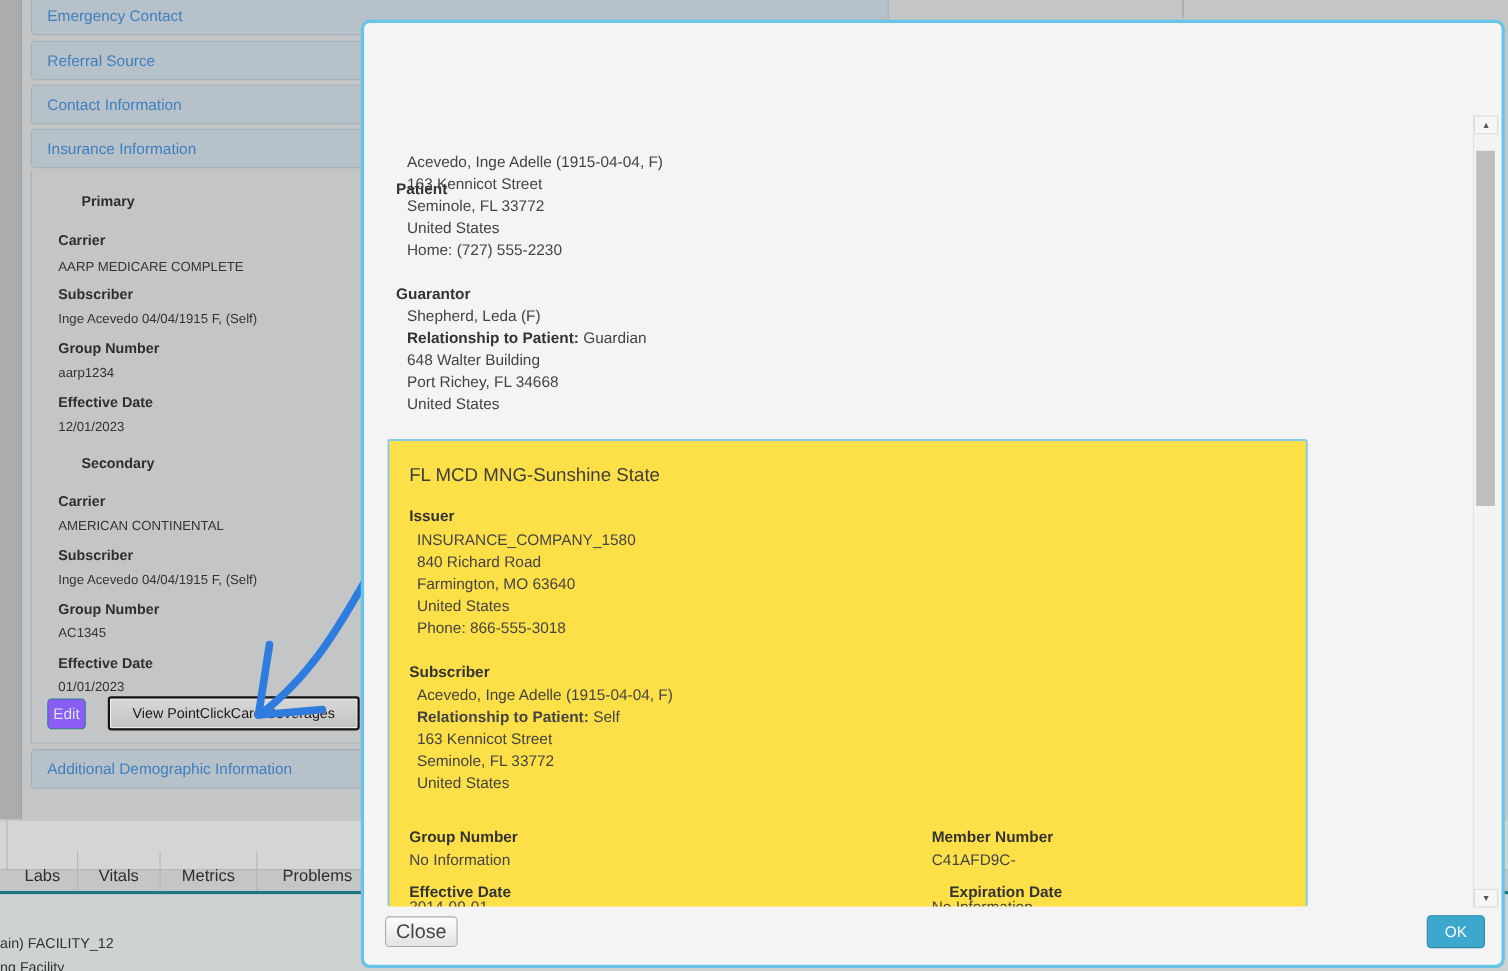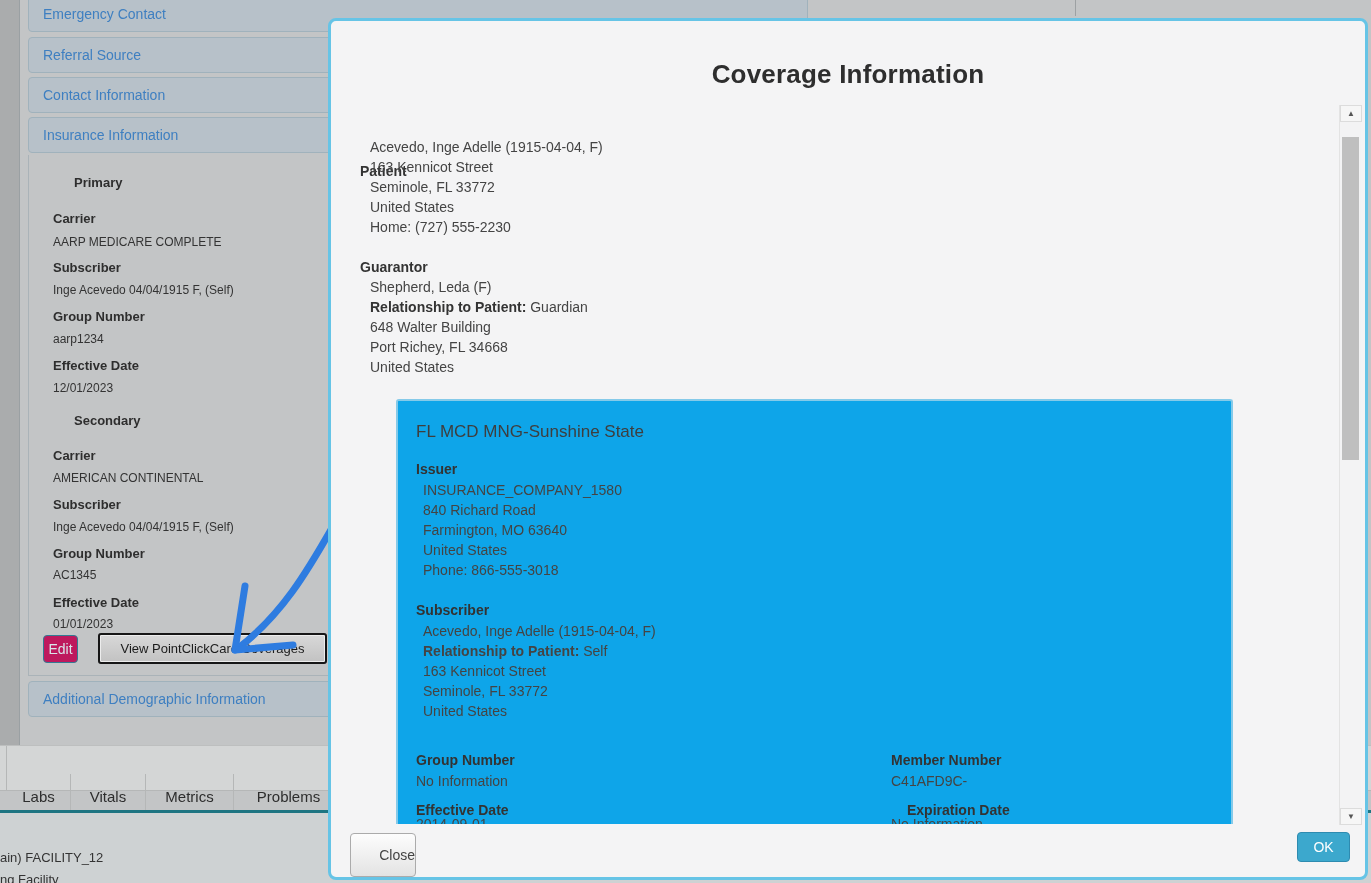--- a/index.html
+++ b/index.html
@@ -7,53 +7,53 @@
   body { font-family:"Liberation Sans", sans-serif; }
   #stage { position:relative; width:1371px; height:883px; background:#c3c5c6; overflow:hidden;text-decoration:underline; }
 
   
   .left-strip { position:absolute; left:0; top:0; width:20px; height:745px; background:#aaacad; border-right:1px solid #9aa0a3; }
   .acc-header { position:absolute; left:28px; width:780px; height:36px; background:#b7c1c9; border:1px solid #a0b2bc; border-radius:4px; color:#3e7fc1; font-size:14px; display:flex; align-items:center; padding-left:14px; cursor:pointer; }
   .panel { position:absolute; left:28px; top:155px; width:780px; height:521px; border:1px solid #aab3b8; border-top:none; background:#c3c5c6; }
   .sec-title { position:absolute; left:14px; font-size:13px; font-weight:bold; color:#2e2e2e;padding-left:31px; }
   .f-label { position:absolute; left:24px; font-size:13px; font-weight:bold; color:#2e2e2e; }
   .f-value { position:absolute; left:24px; font-size:12px; color:#333; }
-  .edit-btn { position:absolute; left:14px; top:480px; width:35px; height:28px; background:#be185d; border:1px solid #337a93; border-radius:4px; color:#d9e5ea; font-size:14px; cursor:pointer; }
+  .edit-btn { position:absolute; left:14px; top:480px; width:35px; height:28px; background:#8b5cf6; border:1px solid #337a93; border-radius:4px; color:#d9e5ea; font-size:14px; cursor:pointer; }
   .view-btn { position:absolute; left:69px; top:478px; width:229px; height:31px; background:linear-gradient(#d8d8d8,#c2c2c2); border:2px solid #161616; box-shadow:inset 0 0 0 1px #ededed; border-radius:3px; color:#1c1c1c; font-size:13px; cursor:pointer; font-family:"Liberation Sans", sans-serif; }
 
   
   .tabbar { position:absolute; left:0; top:745px; width:1371px; height:46px; background:#d4d6d6; border-top:1px solid #bdbfbf; border-bottom:1px solid #b5b7b7; display:flex; }
   .tab { height:100%; display:flex; align-items:center; justify-content:center; font-size:15px; color:#2d2d2d; border-right:1px solid #b5b7b7; cursor:pointer;margin-top:28px; }
   .tab-spacer { width:7px; border-right:1px solid #b5b7b7; }
   .teal-line { position:absolute; left:0; top:810px; width:1371px; height:3px; background:#1e7582; }
   .bottom-area { position:absolute; left:0; top:813px; width:1371px; height:70px; background:#ced2d3; }
   .foot-line { position:absolute; font-size:13px; color:#333; white-space:nowrap; }
 
   
   #arrow-svg { position:absolute; left:0; top:0; width:1371px; height:883px; pointer-events:none; z-index:20; }
 
   
   .modal { position:absolute; left:328px; top:18px; width:1040px; height:862px; background:#f4f4f5; border:3px solid #66c4e6; border-radius:8px; z-index:30; }
   .modal-title { position:absolute; top:38px; left:0; width:100%; text-align:center; font-size:26px; font-weight:bold; color:#2e2e2e; letter-spacing:.2px; }
   .m-heading { position:absolute; font-size:14px; font-weight:bold; color:#333; }
   .m-line { position:absolute; font-size:14px; color:#444; white-space:nowrap; }
   .m-line b { color:#333; }
 
-  .card { position:absolute; left:21px; top:378px; width:837px; height:425px; background:#0ea5e9; border:2px solid #85cae9; border-bottom:none; border-radius:3px 3px 0 0; overflow:hidden;margin-left:44px; }
+  .card { position:absolute; left:21px; top:378px; width:837px; height:425px; background:#fde047; border:2px solid #85cae9; border-bottom:none; border-radius:3px 3px 0 0; overflow:hidden; }
   .card .plan { position:absolute; left:18px; top:21px; font-size:17px; color:#3e3e3e; }
   .c-head { position:absolute; font-size:14px; font-weight:bold; color:#333; }
   .c-line { position:absolute; font-size:14px; color:#444; white-space:nowrap; }
 
   
   .sb { position:absolute; left:1008px; top:84px; width:22px; height:720px; background:#f3f3f4; border-left:1px solid #e3e3e3; }
   .sb-btn { position:absolute; left:0; width:22px; height:17px; background:#f6f6f6; border:1px solid #dcdcdc; color:#555; font-size:8px; text-align:center; line-height:15px; cursor:pointer; }
   .sb-thumb { position:absolute; left:2px; top:32px; width:17px; height:323px; background:#bfbfbf; cursor:pointer; }
 
   
-  .close-btn { position:absolute; left:19px; top:812px; width:66px; height:44px; background:linear-gradient(#fdfdfd,#e3e3e3); border:1px solid #ababab; border-radius:4px; color:#444; font-size:14px; cursor:pointer; font-family:"Liberation Sans", sans-serif;text-align:right; }
+  .close-btn { position:absolute; left:19px; top:812px; width:66px; height:28px; background:linear-gradient(#fdfdfd,#e3e3e3); border:1px solid #ababab; border-radius:4px; color:#444; font-size:18px; cursor:pointer; font-family:"Liberation Sans", sans-serif; }
   .ok-btn { position:absolute; left:966px; top:811px; width:53px; height:30px; background:#3ca8cd; border:1px solid #2e8bb0; border-radius:4px; color:#fff; font-size:14px; cursor:pointer; font-family:"Liberation Sans", sans-serif; }
 </style>
 </head>
 <body>
 
 <div id="stage">
 
   <div class="left-strip"></div>
   <div style="position:absolute;left:1075px;top:0;width:1px;height:16px;background:#9da1a3;"></div>
 
@@ -122,21 +122,20 @@
     <div class="foot-line" style="left:0;top:59px;">ng Facility</div>
   </div>
 
   <svg id="arrow-svg" viewBox="0 0 1371 883">
     <path d="M 332 528 C 308 570 282 615 237 649" fill="none" stroke="#2e7ce0" stroke-width="7" stroke-linecap="round"></path>
     <path d="M 235 650 L 245 586" fill="none" stroke="#2e7ce0" stroke-width="7" stroke-linecap="round"></path>
     <path d="M 235 650 L 293 645" fill="none" stroke="#2e7ce0" stroke-width="7" stroke-linecap="round"></path>
   </svg>
 
   <div class="modal">
-    <div class="modal-title">Coverage Information</div>
 
     <div class="m-heading" style="left:29px;top:98px;margin-top:44px;">Patient</div>
     <div class="m-line" style="left:39px;top:118px;">Acevedo, Inge Adelle (1915-04-04, F)</div>
     <div class="m-line" style="left:39px;top:138px;">163 Kennicot Street</div>
     <div class="m-line" style="left:39px;top:158px;">Seminole, FL 33772</div>
     <div class="m-line" style="left:39px;top:178px;">United States</div>
     <div class="m-line" style="left:39px;top:198px;">Home: (727) 555-2230</div>
 
     <div class="m-heading" style="left:29px;top:238px;">Guarantor</div>
     <div class="m-line" style="left:39px;top:258px;">Shepherd, Leda (F)</div>

